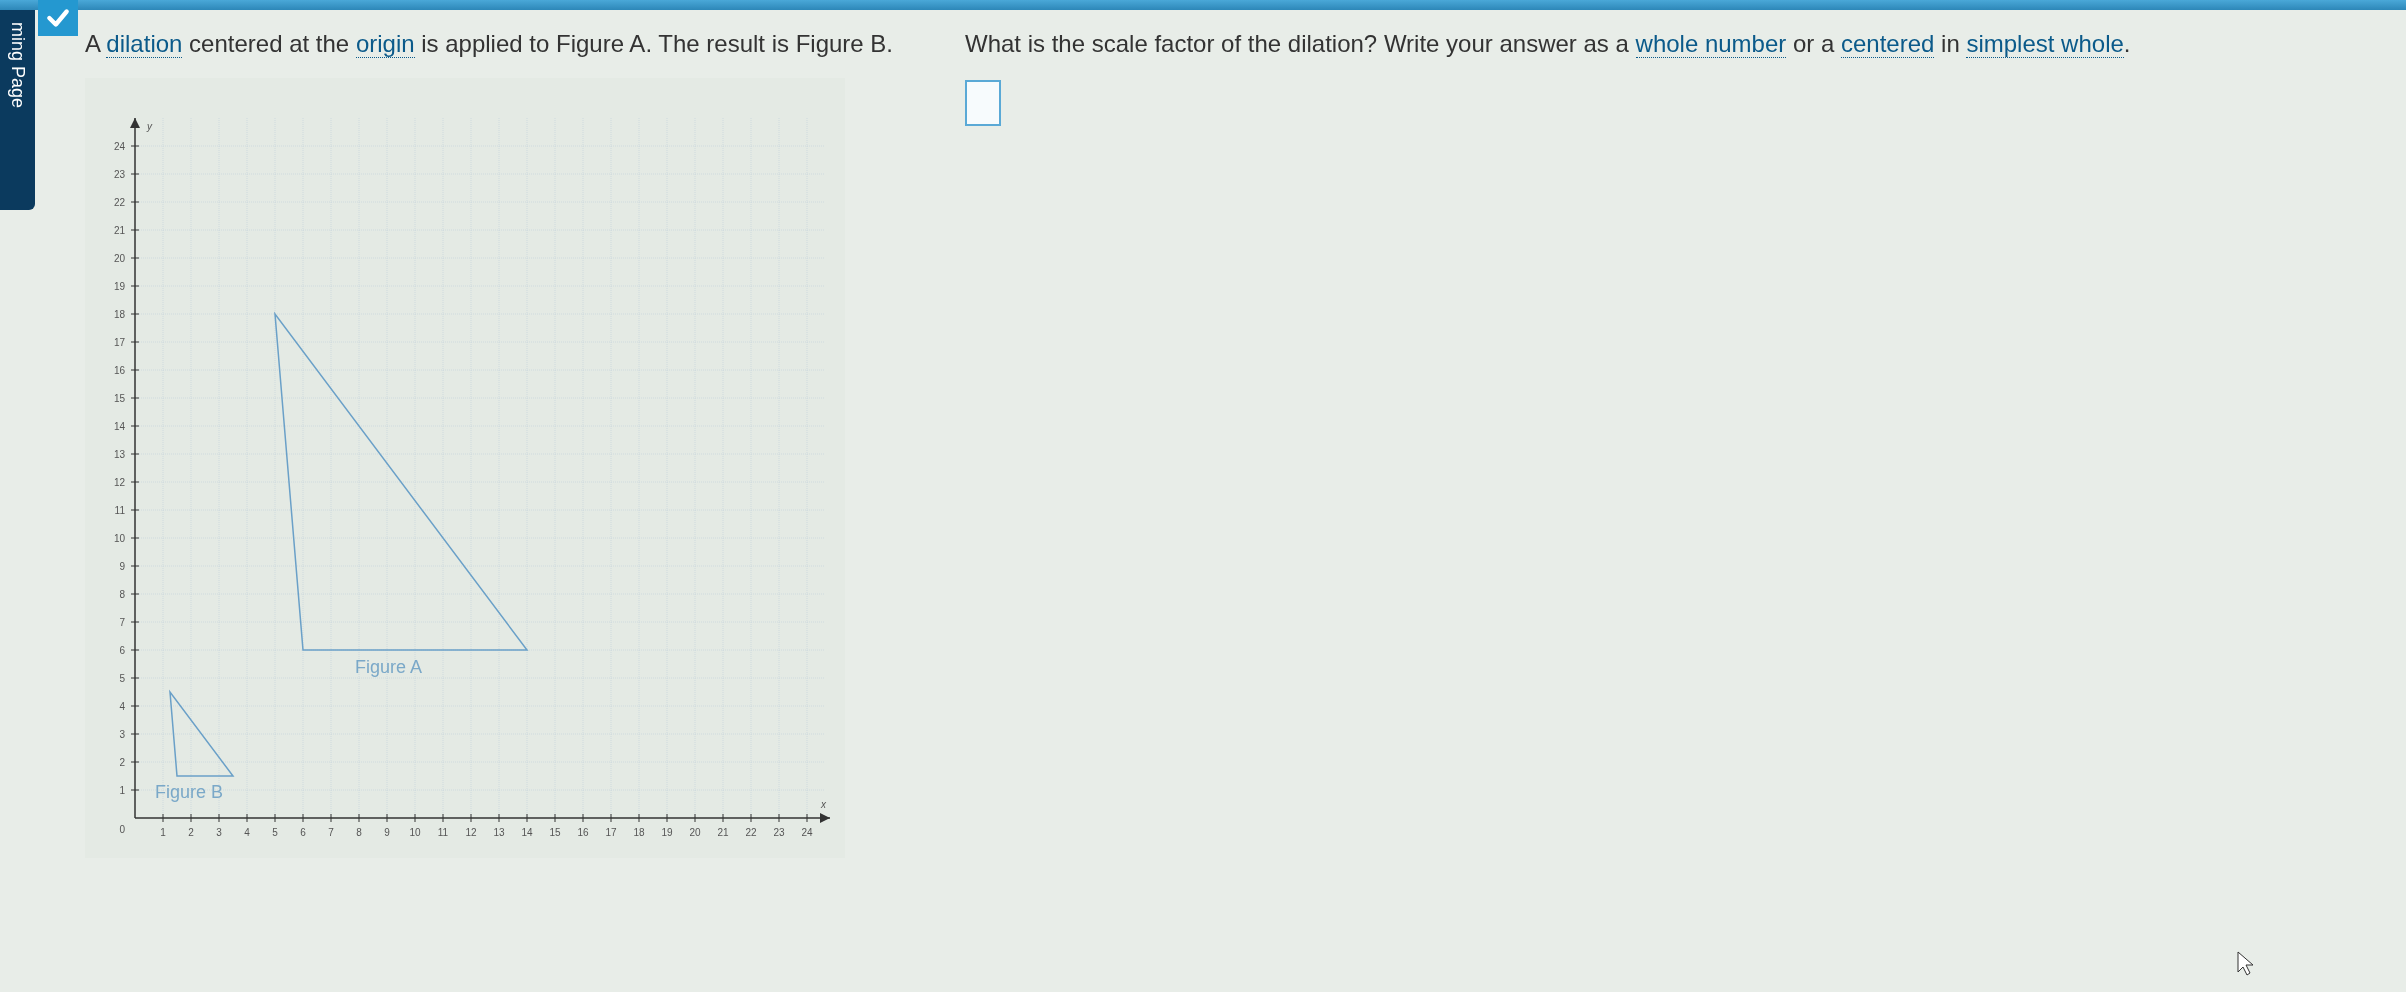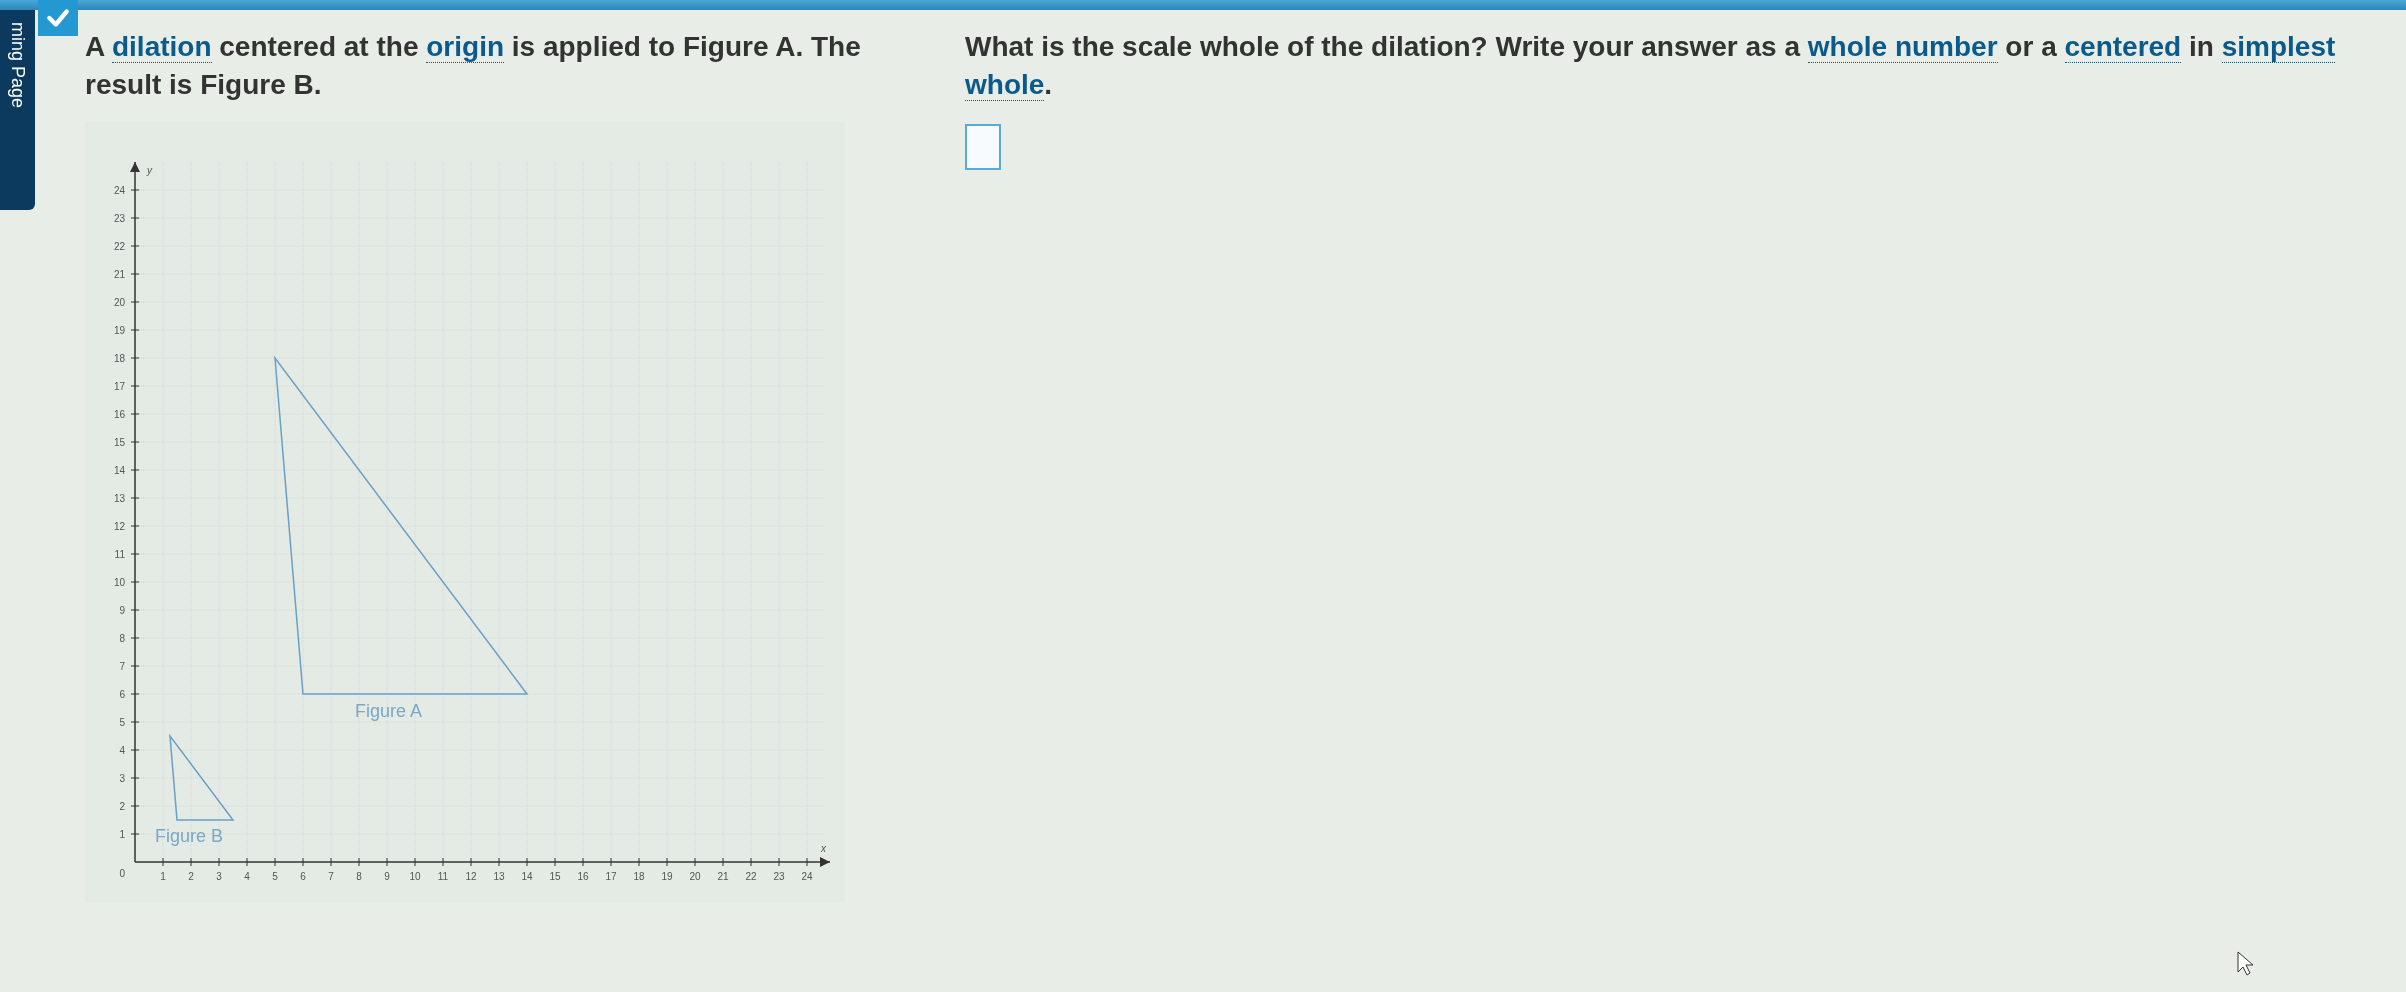--- a/index.html
+++ b/index.html
@@ -51,25 +51,24 @@
     top: 28px;
     right: 20px;
   }
   .columns {
     display: flex;
     gap: 60px;
   }
   .col-left { width: 820px; }
   .col-right { flex: 1; }
   .prompt {
-    font-size: 28px;
+    font-size: 24px;
     color: #333;
     line-height: 1.35;
     margin-bottom: 18px;
-    font-weight: bold;
   }
   .linkword {
     color: #0b5a8a;
     border-bottom: 1px dotted #0b5a8a;
     cursor: help;
   }
   .answer-box {
     width: 36px;
     height: 46px;
     border: 2px solid #5aa9d6;
@@ -395,21 +394,21 @@
           <text class="fig-label" x="270" y="595">Figure A</text>
 
           <polygon class="tri" points="85,614 92,698 148,698"></polygon>
           <text class="fig-label" x="70" y="720">Figure B</text>
         </svg>
       </div>
     </div>
 
     <div class="col-right">
       <p class="prompt">
-        <span>What is the scale whole of the dilation? Write your answer as a </span><span class="linkword">whole number</span><span> or a </span><span class="linkword">centered</span><span> in </span><span class="linkword">simplest whole</span><span>.</span>
+        <span>What is the scale factor of the dilation? Write your answer as a </span><span class="linkword">whole number</span><span> or a </span><span class="linkword">centered</span><span> in </span><span class="linkword">simplest whole</span><span>.</span>
       </p>
       <div class="answer-box"></div>
     </div>
   </div>
 </div>
 
 <div class="cursor-arrow">
   <svg width="20" height="26" viewBox="0 0 20 26">
       <path d="M2 2 L2 22 L7 17 L11 25 L14 23 L10 15 L17 15 Z" fill="#fff" stroke="#333" stroke-width="1"></path>
     </svg>

